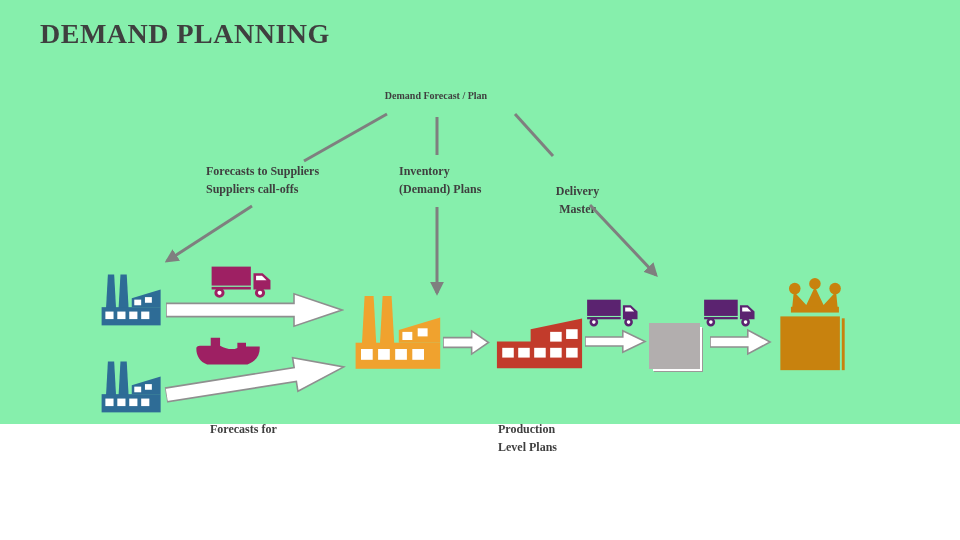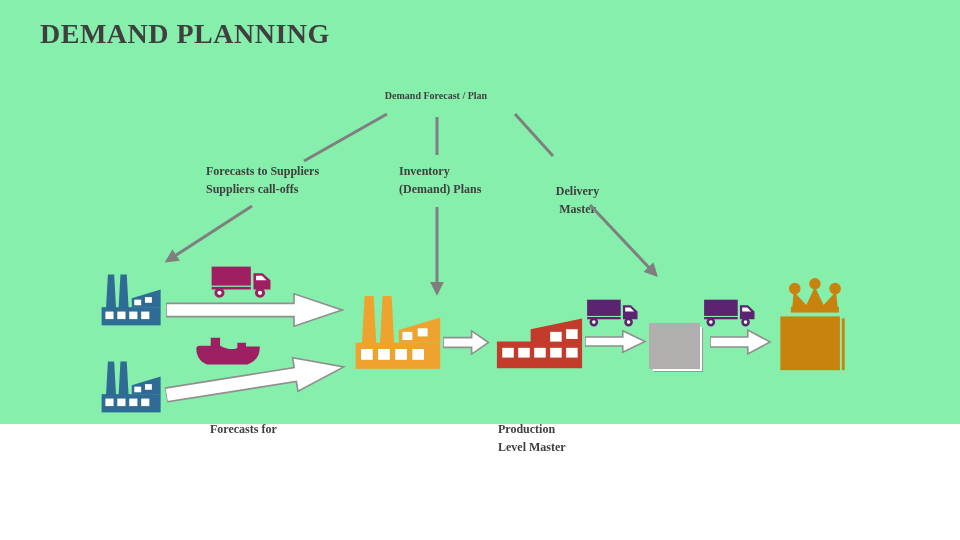--- a/index.html
+++ b/index.html
@@ -42,21 +42,21 @@
     <div>Delivery</div>
     <div>Master</div>
   </div>
 
   <div class="abs lbl lbl-transport">
     <div>Forecasts for</div>
   </div>
 
   <div class="abs lbl lbl-inventory">
     <div>Production</div>
-    <div>Level Master</div>
+    <div>Level Plans</div>
   </div>
 
   <svg class="abs connectors" width="960" height="540" viewBox="0 0 960 540">
     <defs>
       <marker id="ah" viewBox="0 0 10 10" refX="8" refY="5" markerWidth="4.6" markerHeight="4.6" orient="auto">
         <path d="M0 0 L10 5 L0 10 Z" fill="#7F7F7F"></path>
       </marker>
     </defs>
     <line x1="387" y1="114" x2="304" y2="161" stroke-width="3" stroke="#7F7F7F"></line>
     <line x1="437" y1="117" x2="437" y2="155" stroke-width="3" stroke="#7F7F7F"></line>

